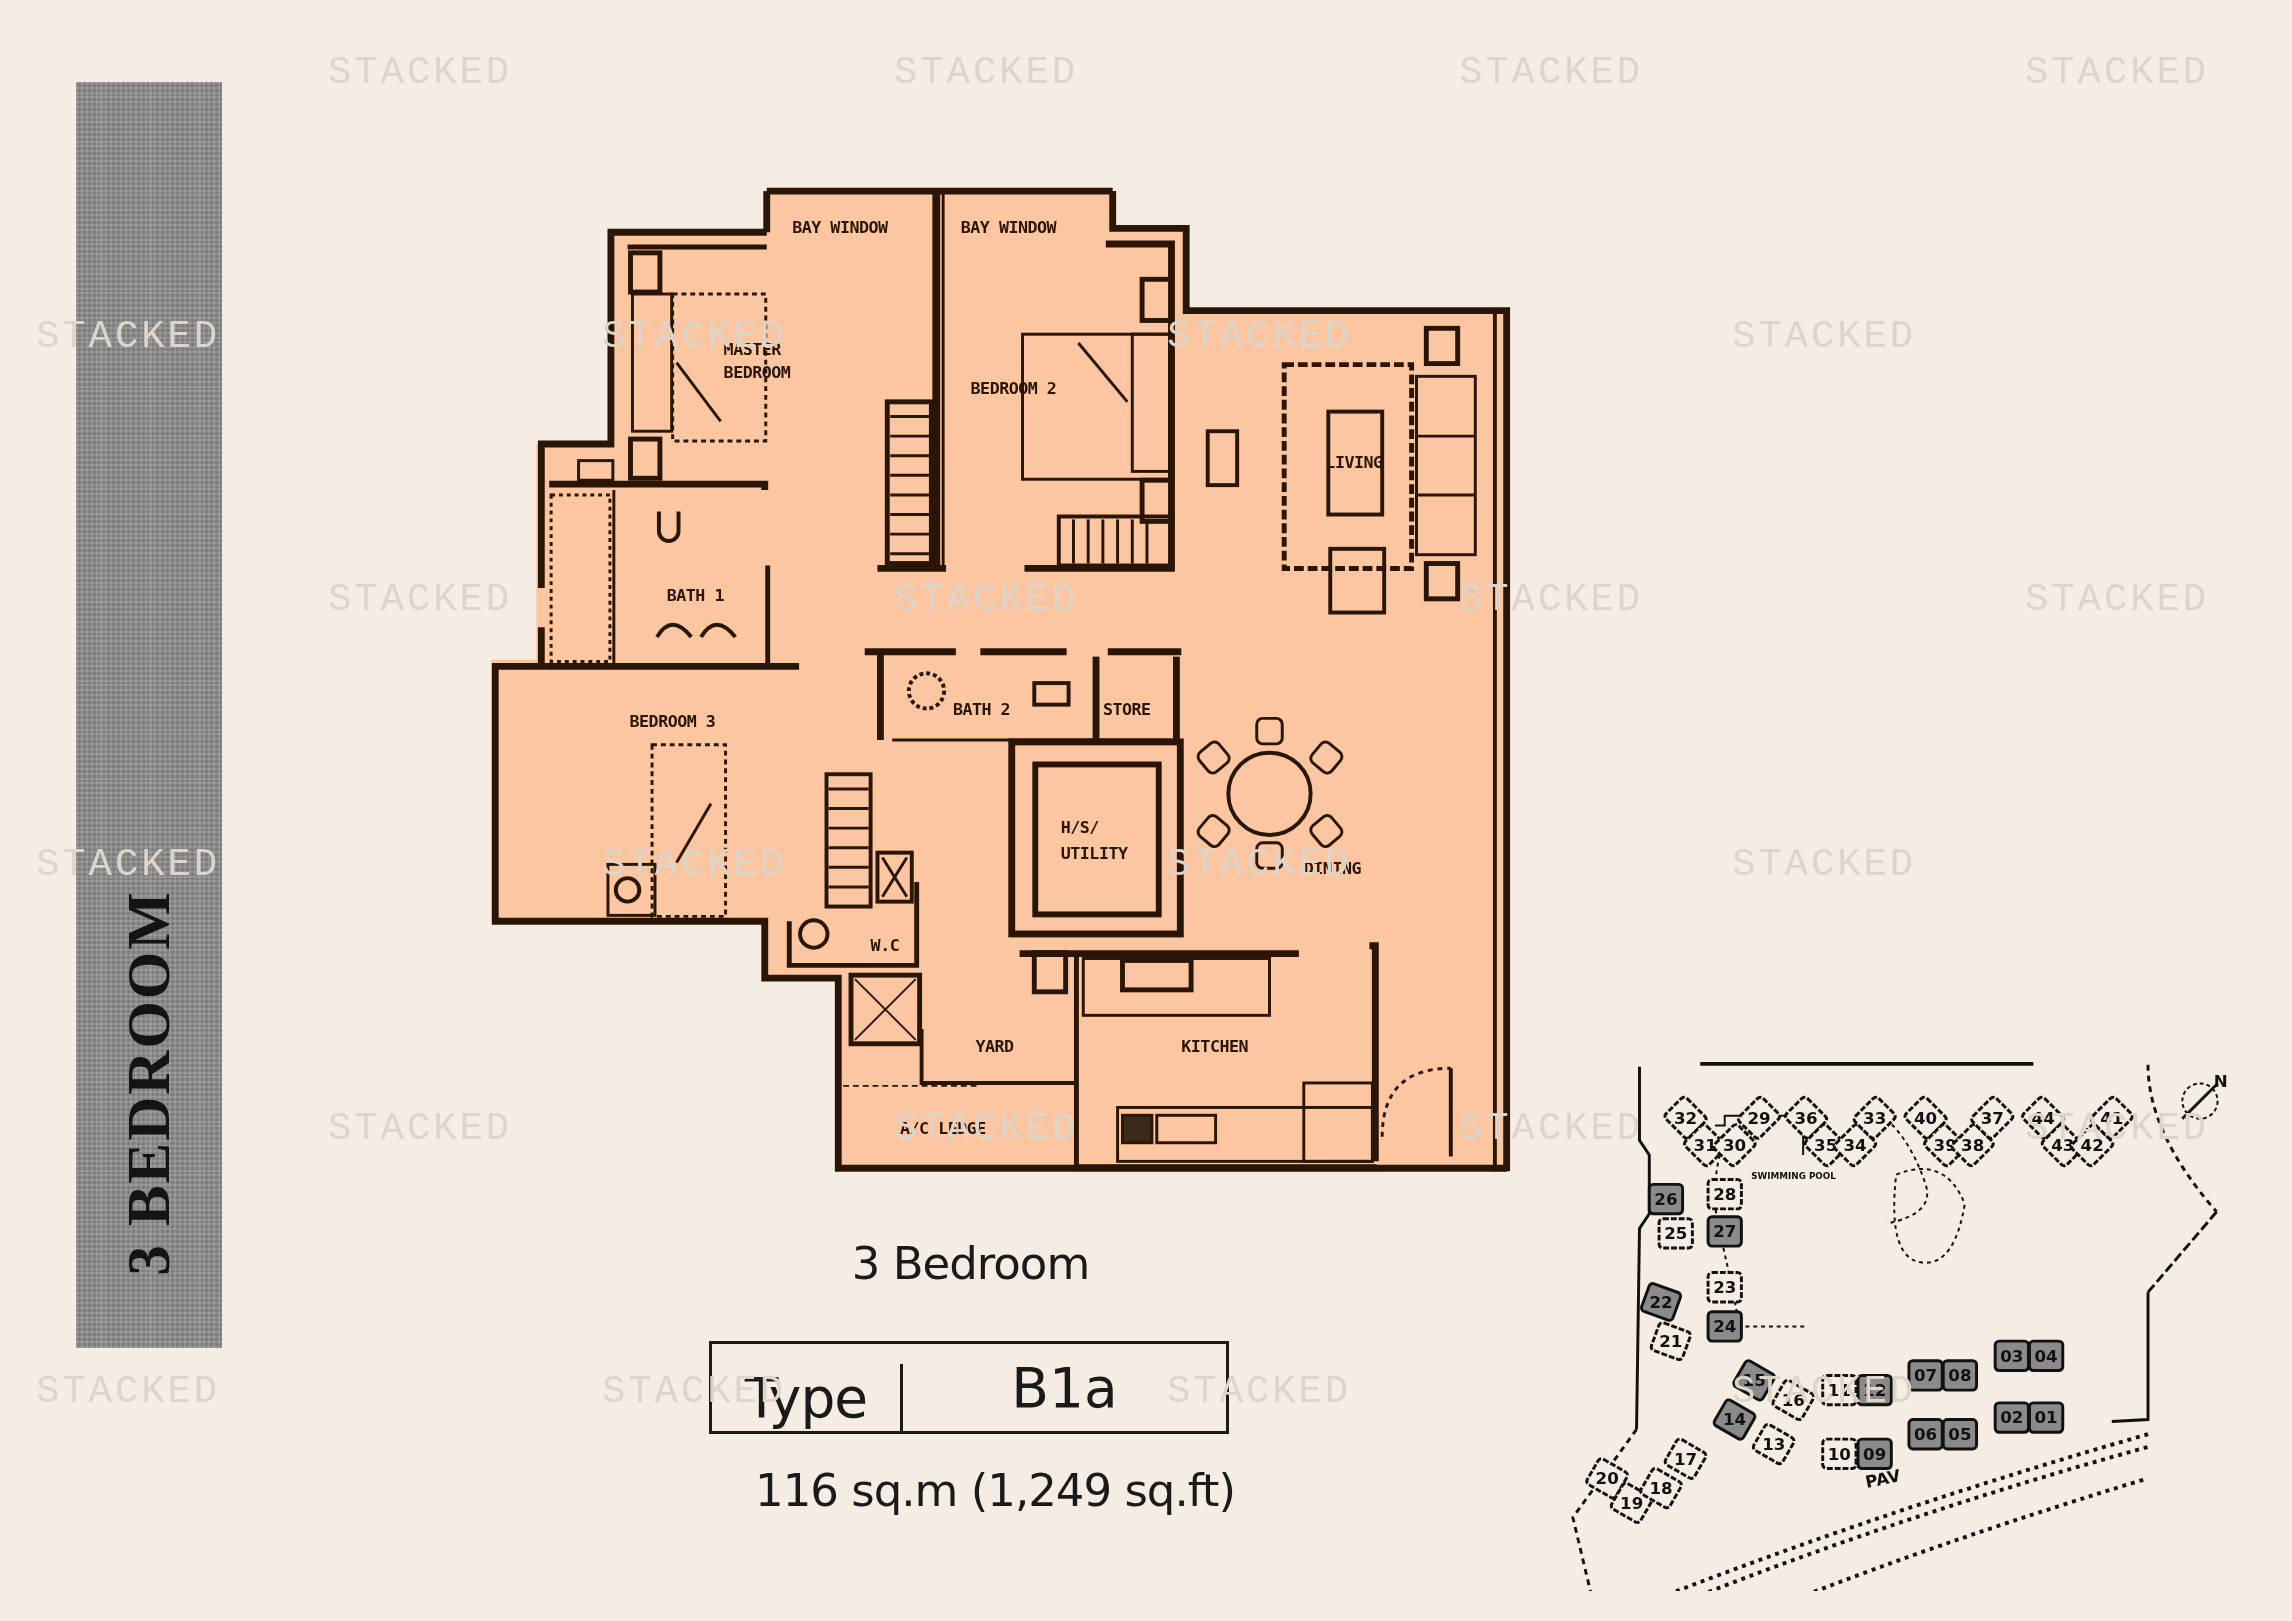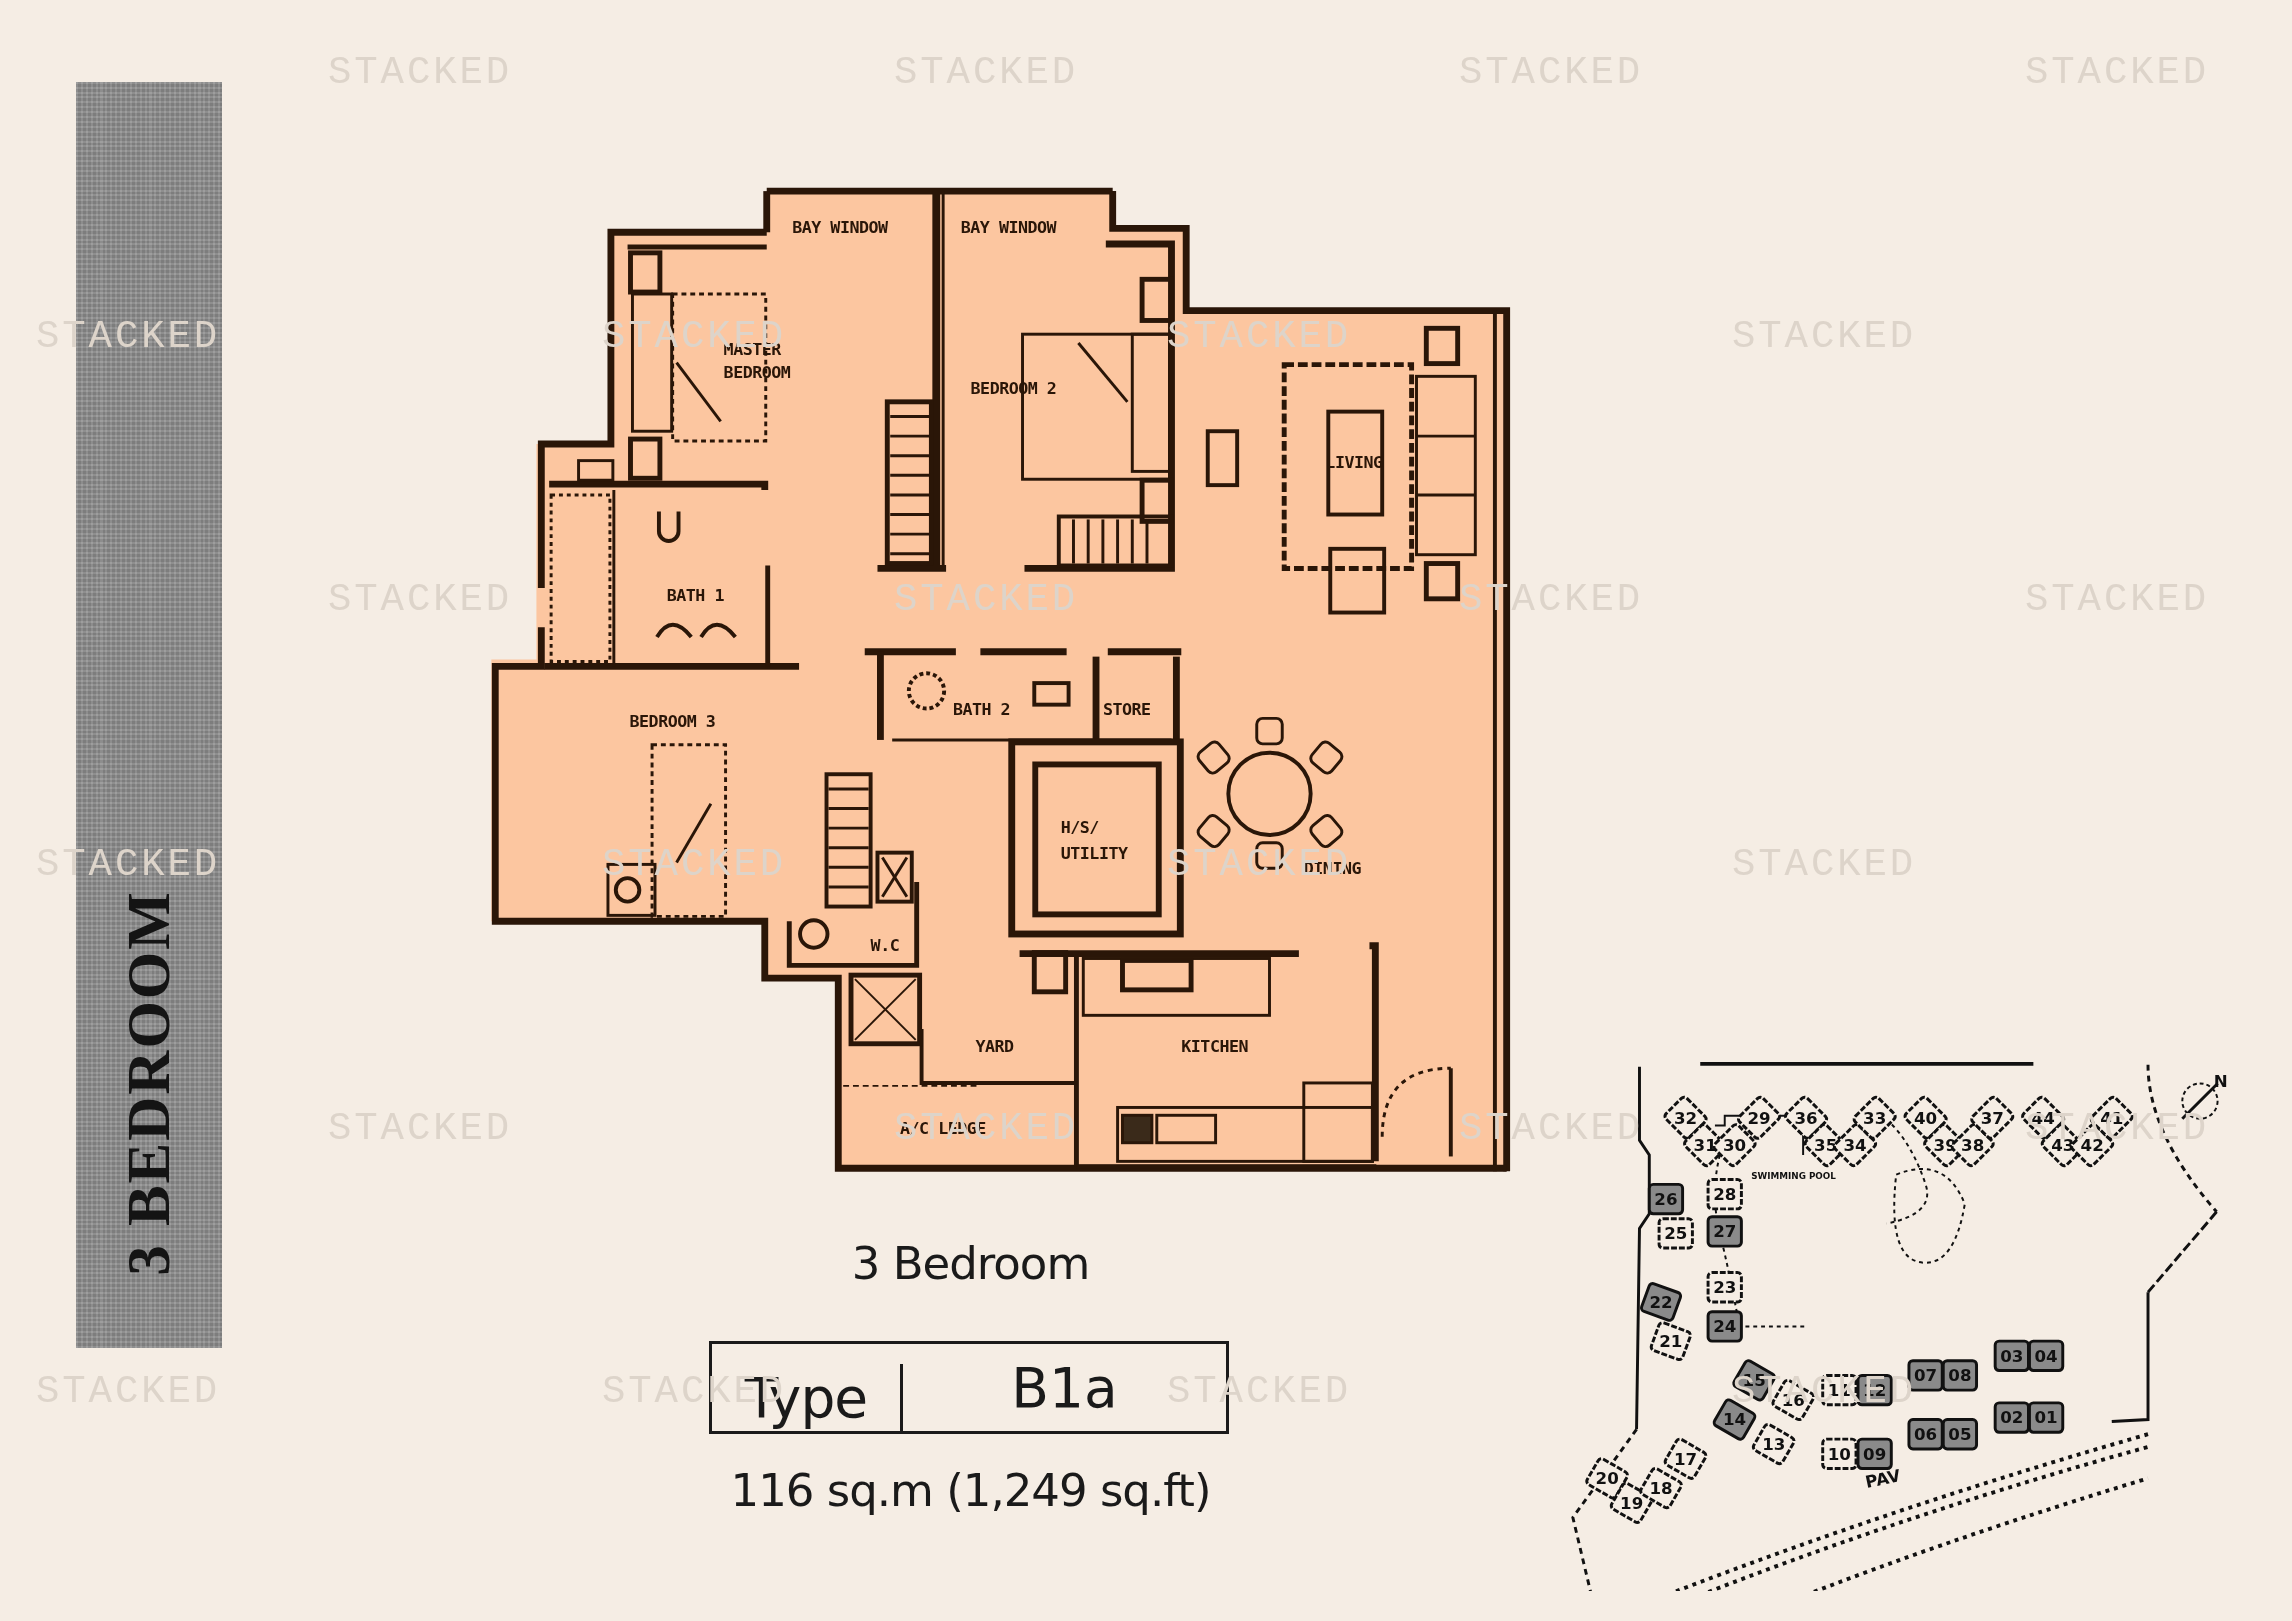--- a/index.html
+++ b/index.html
@@ -38,21 +38,21 @@
   }
   .type-label {
     width:188px; border-right:3.9px solid #1a1a1a;
     display:flex; align-items:center; justify-content:center;
     font-family:"DejaVu Sans", sans-serif; font-size:55px; color:#1a1a1a; letter-spacing:-1px;margin-top:20px;
   }
   .type-value {
     flex:1; display:flex; align-items:center; justify-content:center;
     font-family:"DejaVu Sans", sans-serif; font-size:55px; color:#1a1a1a;
   }
-  .area-caption { top:1464px; font-size:45px; letter-spacing:-1px; }
+  .area-caption { top:1464px; font-size:45px; letter-spacing:-1px;text-align:right; }
   .site-map { position:absolute; left:1563px; top:1057px; width:686px; height:534px; z-index:2; }
   .room-label {
     font-family:"DejaVu Sans Mono", monospace; font-size:17px; font-weight:bold; fill:#2a1608;
     letter-spacing:-0.5px;
   }
   .blk { font-family:"DejaVu Sans", sans-serif; font-size:17px; font-weight:bold; fill:#111; }
   .blk-s { font-family:"DejaVu Sans", sans-serif; font-size:9px; font-weight:bold; fill:#111; }
 </style>
 </head>
 <body>

